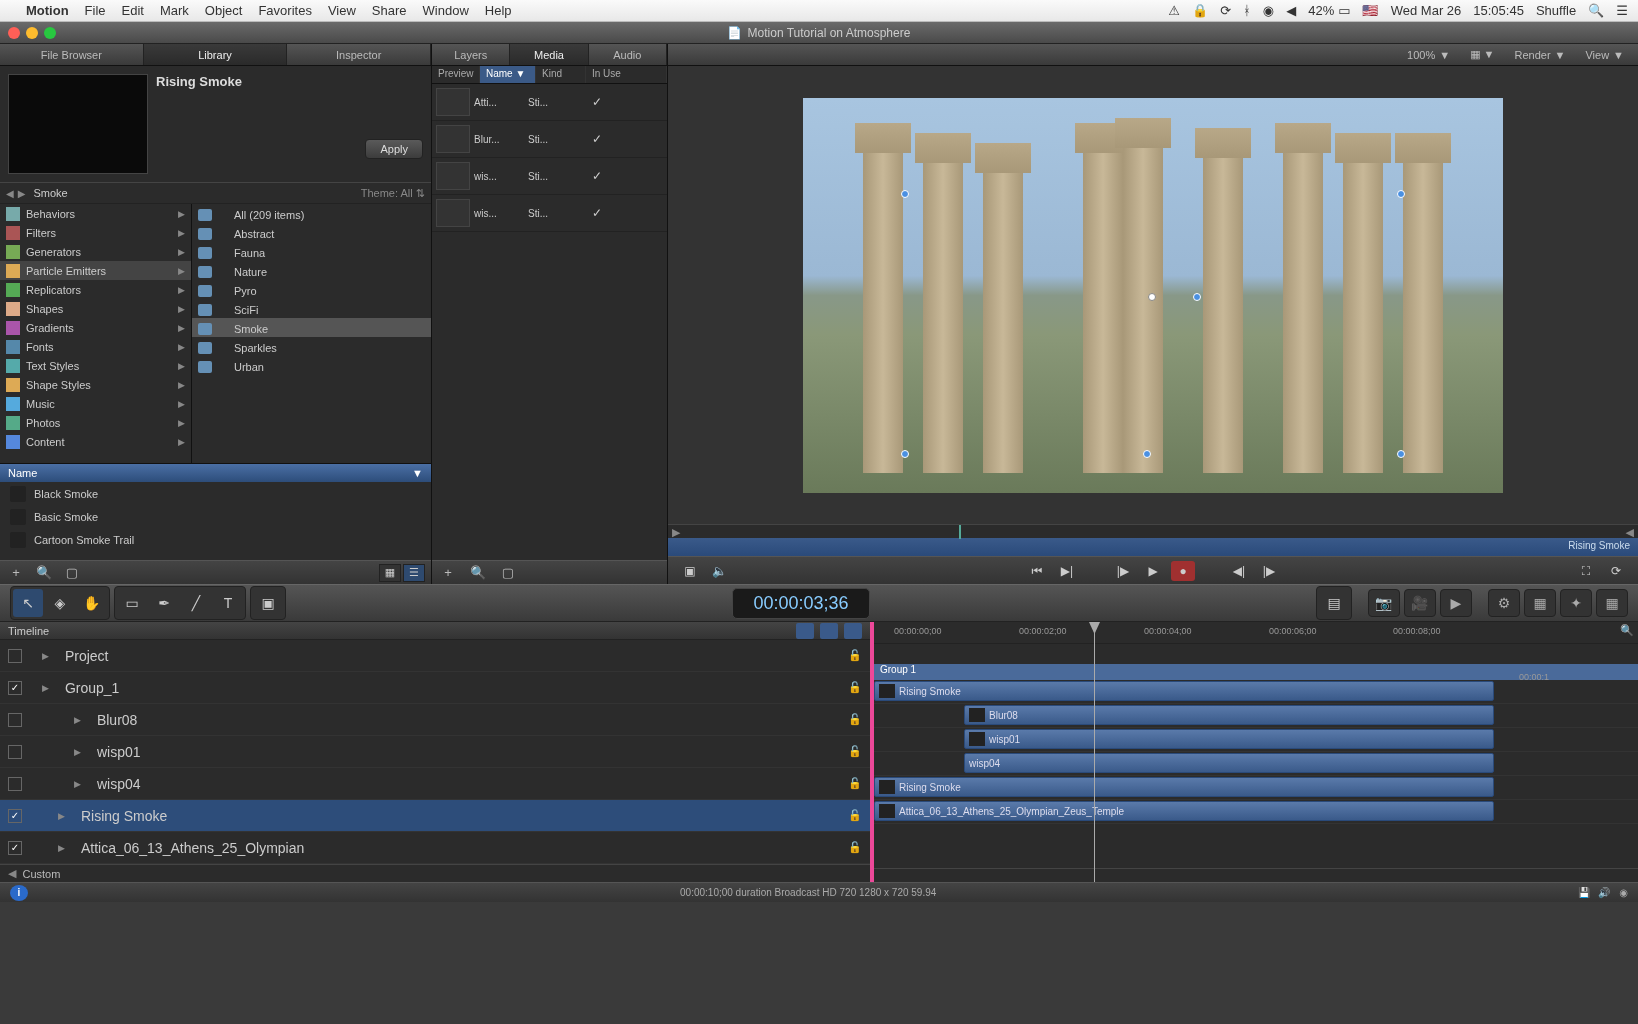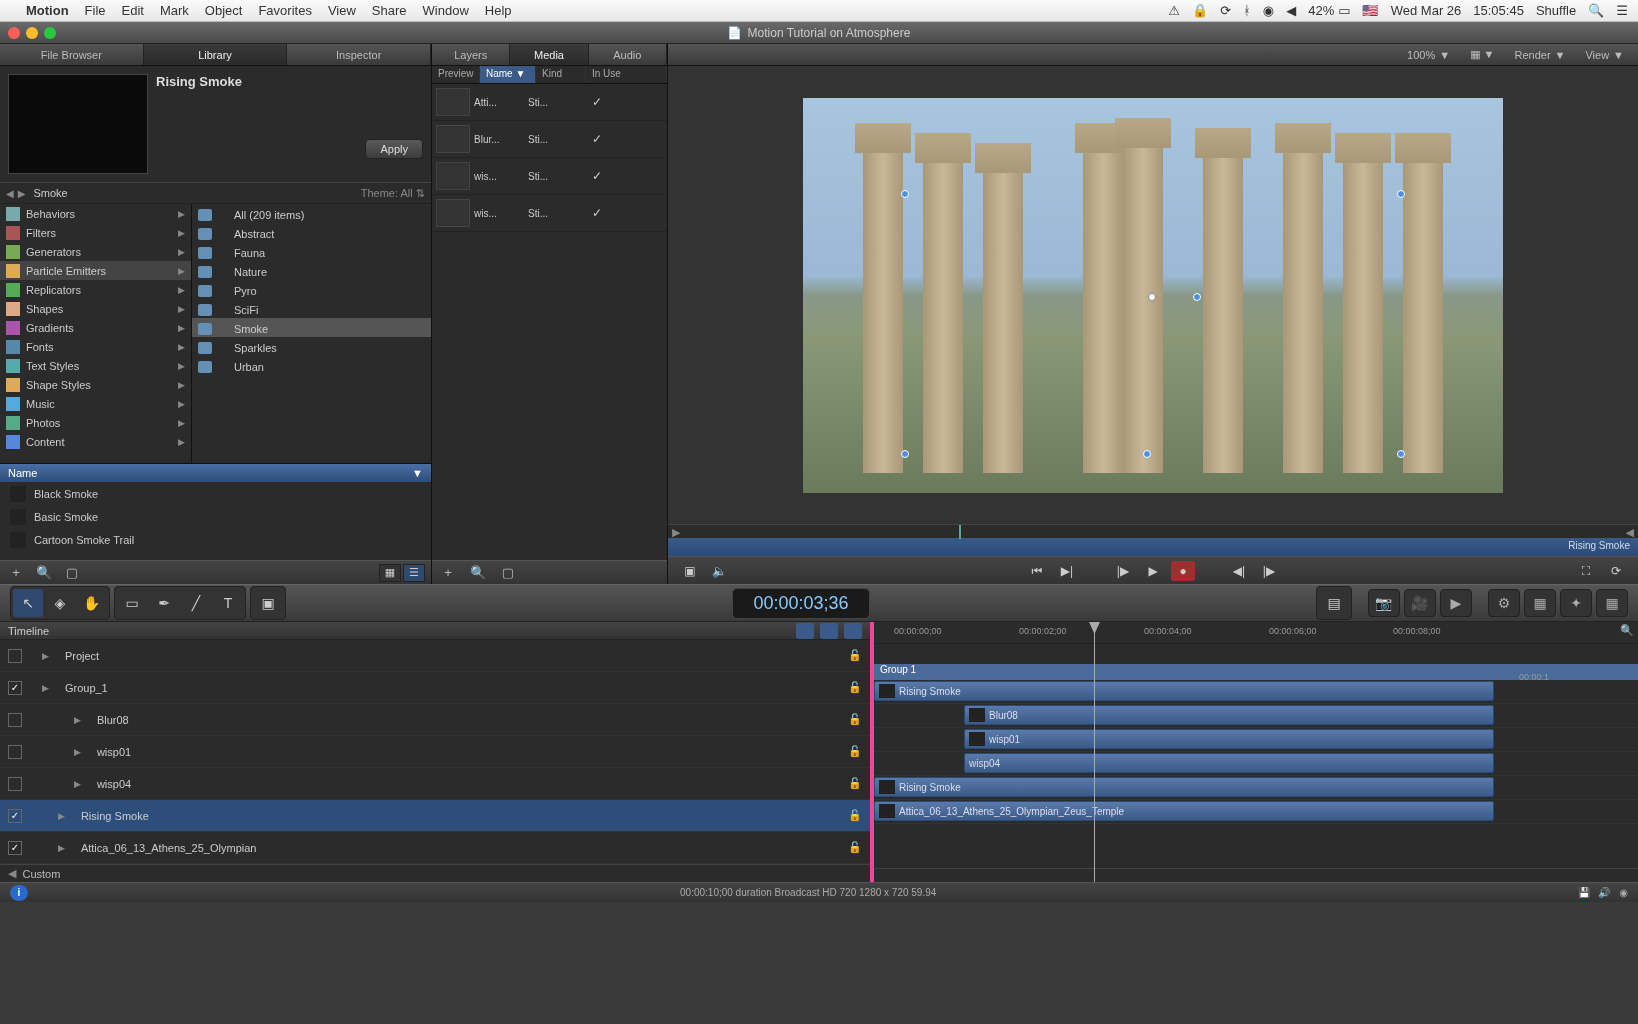--- a/index.html
+++ b/index.html
@@ -107,21 +107,21 @@
 
 .timeline-section { height: 260px; display: flex; background: #2b2b2b; }
 .timeline-left { width: 874px; border-right: 4px solid #ec4899; display: flex; flex-direction: column; }
 .tl-header { height: 22px; background: linear-gradient(#444, #333); display: flex; align-items: center; padding: 0 8px; font-size: 11px; color: #ccc; border-bottom: 1px solid #222; }
 .tl-header .icons { margin-left: auto; display: flex; gap: 6px; }
 .tl-header .ic { width: 18px; height: 16px; background: #3a5a8a; border-radius: 2px; cursor: pointer; }
 .tl-layer-row { display: flex; align-items: center; height: 32px; padding: 0 8px; gap: 8px; border-bottom: 1px solid #333; }
 .tl-layer-row.selected { background: #2d4d7a; }
 .tl-check { width: 14px; height: 14px; border: 1px solid #666; display: flex; align-items: center; justify-content: center; font-size: 10px; color: #fff; }
 .tl-disc { color: #888; font-size: 9px; cursor: pointer; }
-.tl-name { flex: 1; font-size: 11px; color: #ccc; }
+.tl-name { flex: 1; font-size: 14px; color: #ccc; }
 .tl-lock { color: #777; font-size: 11px; }
 .tl-custom { height: 22px; background: #2b2b2b; display: flex; align-items: center; padding: 0 8px; font-size: 11px; color: #bbb; margin-top: auto; border-top: 1px solid #444; }
 
 .timeline-right { flex: 1; display: flex; flex-direction: column; position: relative; }
 .tl-ruler { height: 22px; background: #2b2b2b; position: relative; border-bottom: 1px solid #222; font-size: 9px; color: #999; }
 .tl-ruler .tick { position: absolute; top: 4px; }
 .playhead { position: absolute; top: 0; bottom: 0; width: 1px; background: #aaa; left: 220px; z-index: 5; }
 .playhead::before { content: ''; position: absolute; top: 0; left: -5px; width: 11px; height: 12px; background: #aaa; clip-path: polygon(0 0, 100% 0, 50% 100%); }
 .track-row { height: 22px; background: #2b2b2b; position: relative; border-bottom: 1px solid #333; }
 .clip { position: absolute; height: 20px; top: 1px; background: linear-gradient(#5a7aaa, #3a5a8a); border: 1px solid #2a4a7a; border-radius: 2px; display: flex; align-items: center; padding: 0 4px; font-size: 10px; color: #dde; overflow: hidden; white-space: nowrap; gap: 4px; }

